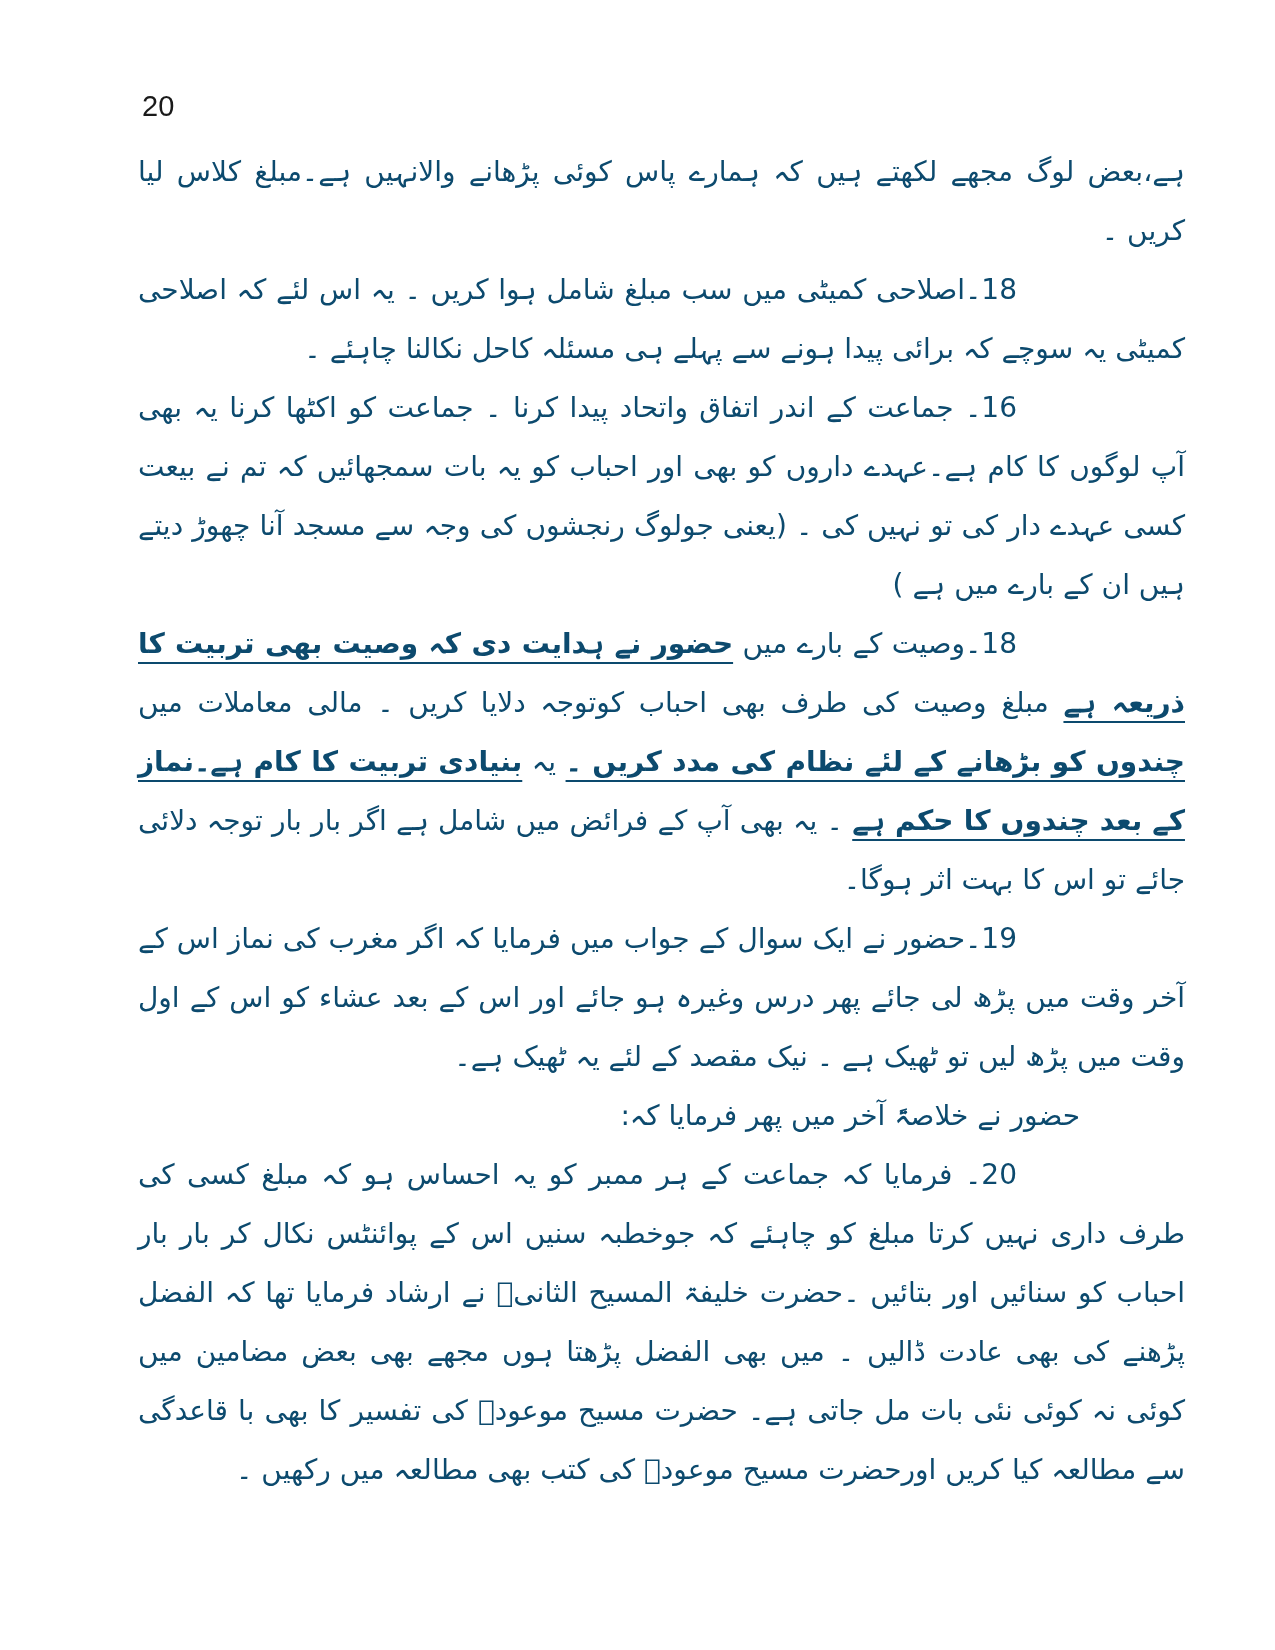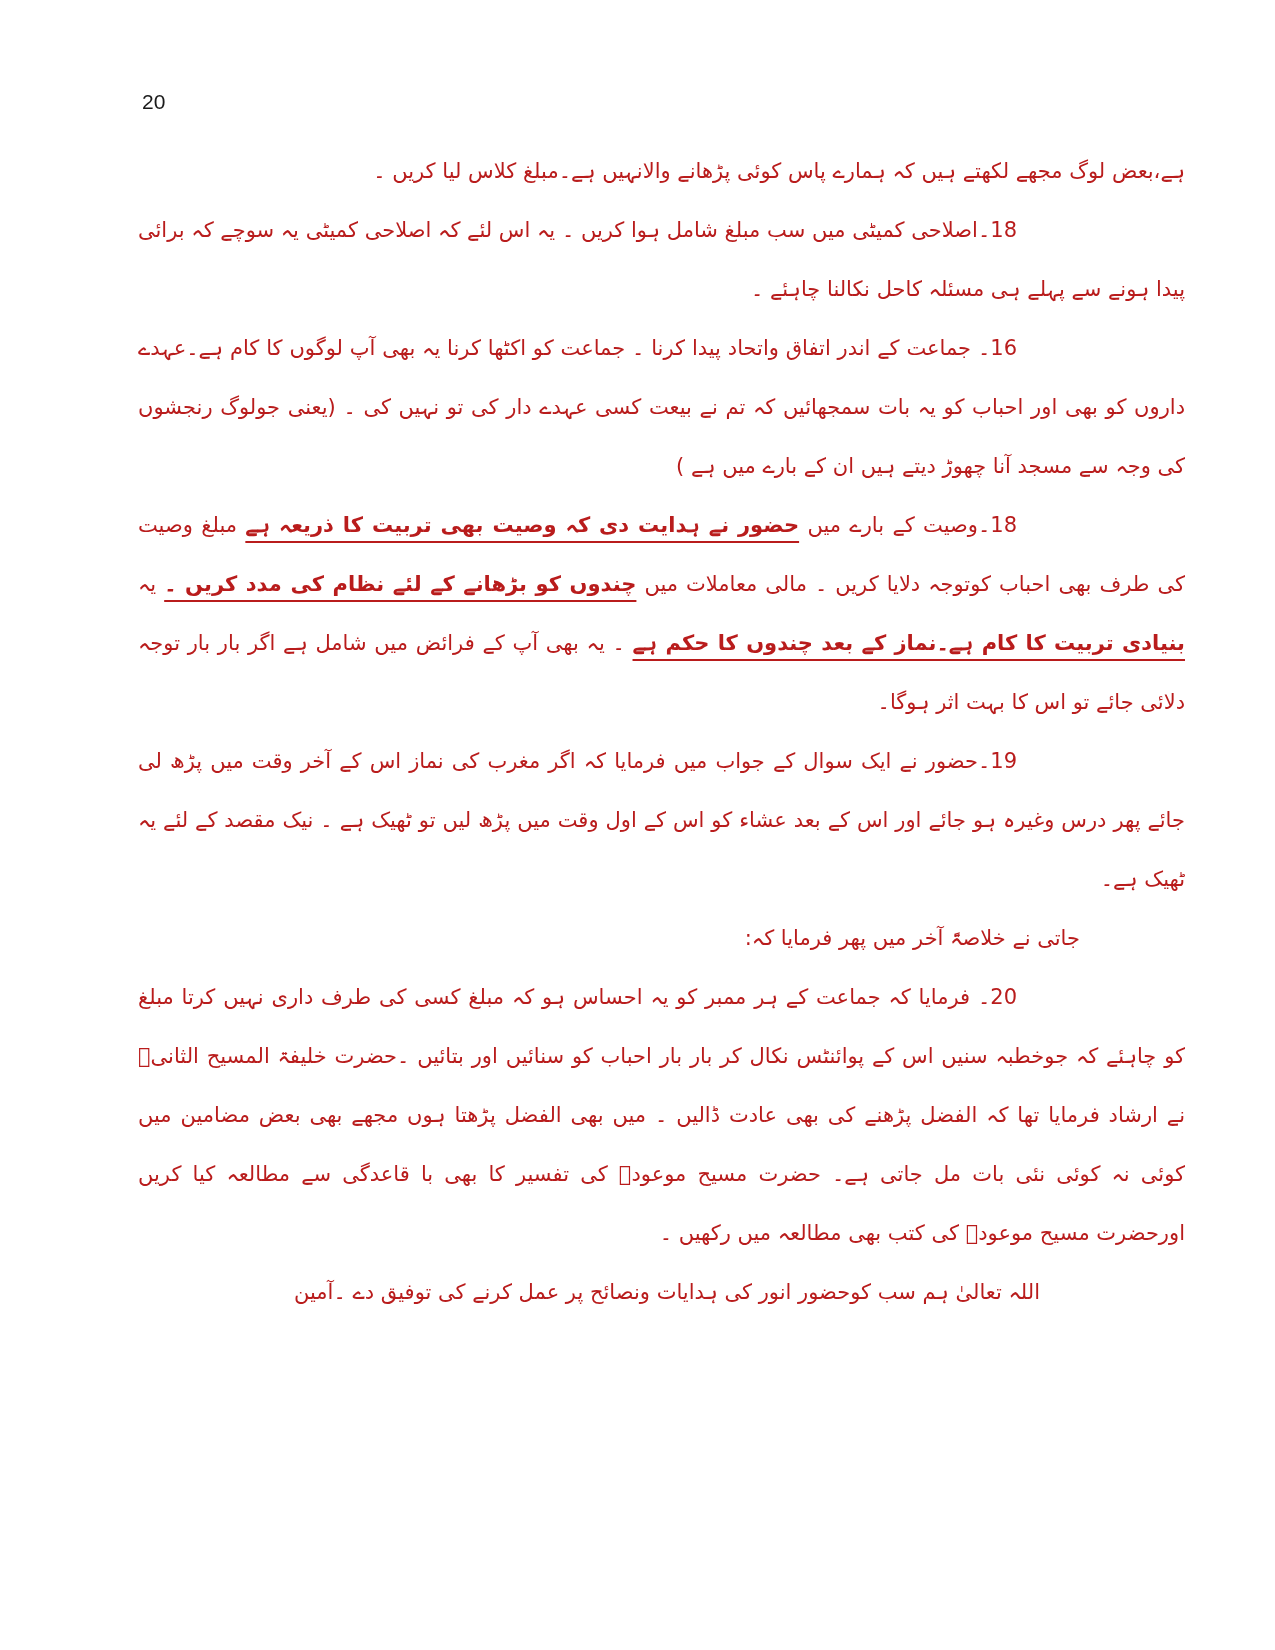--- a/index.html
+++ b/index.html
@@ -14,35 +14,35 @@
     position: absolute;
     inset: 0;
     background: #ffffff;
     color: #000000;
   }
   .page-number {
     position: absolute;
     left: 142px;
     top: 90px;
     font-family: "Liberation Sans", sans-serif;
-    font-size: 21px;
+    font-size: 29px;
     color: #1a1a1a;
   }
   .content {
     position: absolute;
     top: 142px;
     right: 90px;
     left: 138px;
     direction: rtl;
     unicode-bidi: embed;
     font-family: "DejaVu Sans", sans-serif;
-    font-size: 21px;
+    font-size: 28px;
     line-height: 59px;
     text-align: justify;
-    color: #b91c1c;
+    color: #0c4a6e;
   }
   .para { margin: 0; padding: 0; }
   .ind-num  { text-indent: 168px; }  
   .ind-mid  { text-indent: 105px; } 
   .ind-sm   { text-indent: 95px; }  
   .ind-last { text-indent: 145px; } 
   .bu {
     font-weight: bold;
     text-decoration: underline;
     text-decoration-thickness: 2px;
@@ -62,21 +62,20 @@
 
     <p class="para ind-num"><span>18۔اصلاحی کمیٹی میں سب مبلغ شامل ہوا کریں ۔ یہ اس لئے کہ اصلاحی کمیٹی یہ سوچے کہ برائی پیدا ہونے سے پہلے ہی مسئلہ کاحل نکالنا چاہئے ۔</span></p>
 
     <p class="para ind-num"><span>16۔ جماعت کے اندر اتفاق واتحاد پیدا کرنا ۔ جماعت کو اکٹھا کرنا یہ بھی آپ لوگوں کا کام ہے۔عہدے داروں کو بھی اور احباب کو یہ بات سمجھائیں کہ تم نے بیعت کسی عہدے دار کی تو نہیں کی ۔ (یعنی جولوگ رنجشوں کی وجہ سے مسجد آنا چھوڑ دیتے ہیں ان کے بارے میں ہے )</span></p>
 
 
     <p class="para ind-num"><span>18۔وصیت کے بارے میں </span><span class="bu">حضور نے ہدایت دی کہ وصیت بھی تربیت کا ذریعہ ہے</span><span> مبلغ وصیت کی طرف بھی احباب کوتوجہ دلایا کریں ۔ مالی معاملات میں </span><span class="bu">چندوں کو بڑھانے کے لئے نظام کی مدد کریں ۔</span><span> یہ </span><span class="bu">بنیادی تربیت کا کام ہے۔نماز کے بعد چندوں کا حکم ہے</span><span> ۔ یہ بھی آپ کے فرائض میں شامل ہے اگر بار بار توجہ دلائی جائے تو اس کا بہت اثر ہوگا۔</span></p>
 
     <p class="para ind-num"><span>19۔حضور نے ایک سوال کے جواب میں فرمایا کہ اگر مغرب کی نماز اس کے آخر وقت میں پڑھ لی جائے پھر درس وغیرہ ہو جائے اور اس کے بعد عشاء کو اس کے اول وقت میں پڑھ لیں تو ٹھیک ہے ۔ نیک مقصد کے لئے یہ ٹھیک ہے۔</span></p>
 
-    <p class="para ind-mid"><span>جاتی نے خلاصۃً آخر میں پھر فرمایا کہ:</span></p>
+    <p class="para ind-mid"><span>حضور نے خلاصۃً آخر میں پھر فرمایا کہ:</span></p>
 
 
     <p class="para ind-num"><span>20۔ فرمایا کہ جماعت کے ہر ممبر کو یہ احساس ہو کہ مبلغ کسی کی طرف داری نہیں کرتا مبلغ کو چاہئے کہ جوخطبہ سنیں اس کے پوائنٹس نکال کر بار بار احباب کو سنائیں اور بتائیں ۔حضرت خلیفۃ المسیح الثانیؓ نے ارشاد فرمایا تھا کہ الفضل پڑھنے کی بھی عادت ڈالیں ۔ میں بھی الفضل پڑھتا ہوں مجھے بھی بعض مضامین میں کوئی نہ کوئی نئی بات مل جاتی ہے۔ حضرت مسیح موعودؑ کی تفسیر کا بھی با قاعدگی سے مطالعہ کیا کریں اورحضرت مسیح موعودؑ کی کتب بھی مطالعہ میں رکھیں ۔</span></p>
 
-    <p class="para ind-last"><span>اللہ تعالیٰ ہم سب کوحضور انور کی ہدایات ونصائح پر عمل کرنے کی توفیق دے ۔آمین</span></p>
 
   </div>
 </div>
 
 </body></html>

